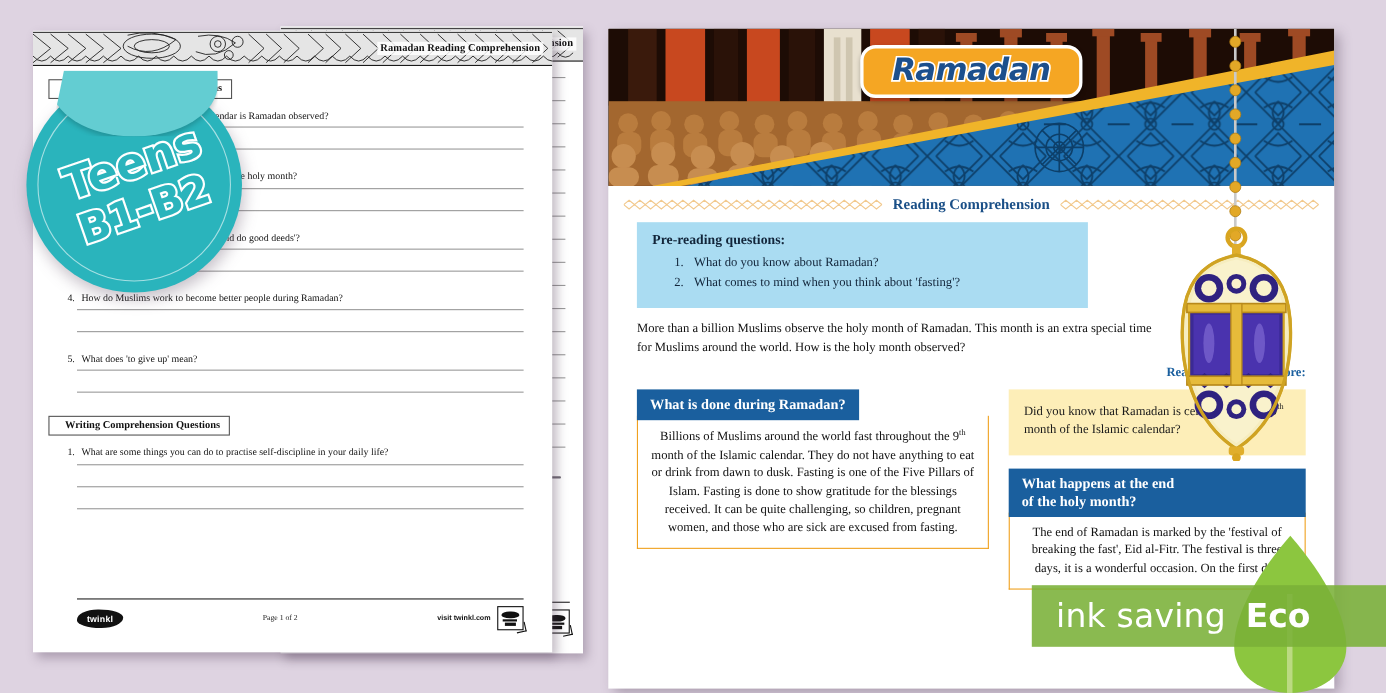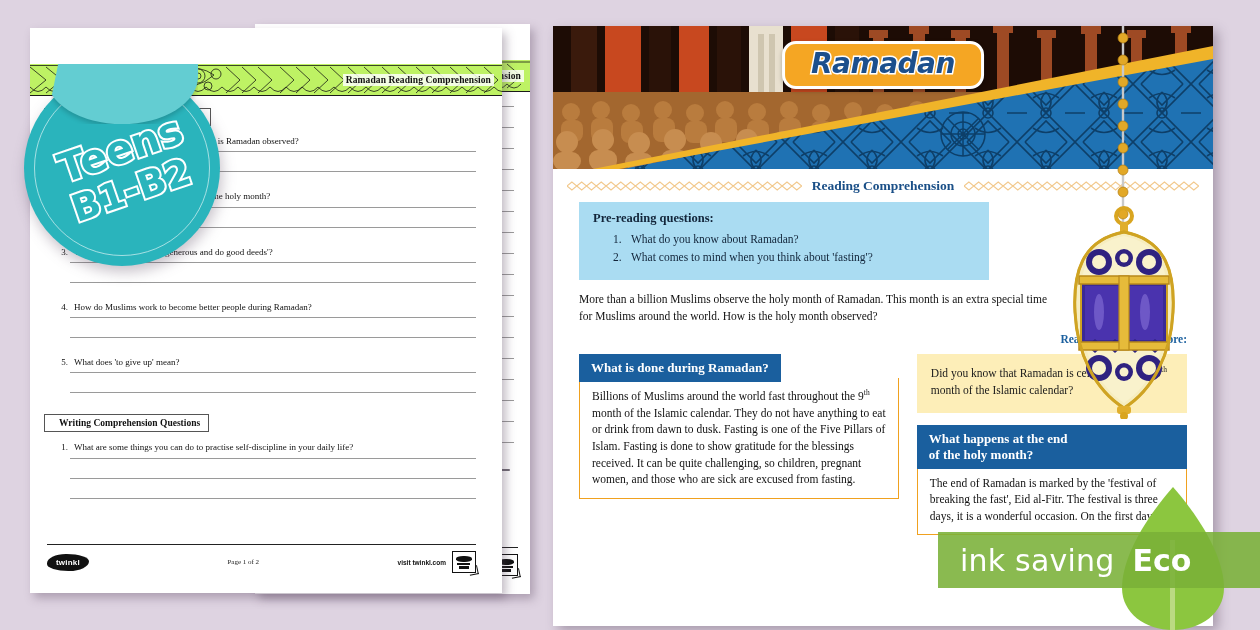--- a/index.html
+++ b/index.html
@@ -21,24 +21,23 @@
     overflow: hidden;
   }
   
   .ws-back { left: 255px; top: 24px; width: 275px; height: 570px; }
   
   .ws-front { left: 30px; top: 28px; width: 472px; height: 565px; }
 
   .ws-headerband {
     position: relative;
     height: 32px;
-    background: #bef264;
+    background: #e5e5e5;
     border-bottom: 1px solid #1a1a1a;
     overflow: hidden;
-    margin-top: 36px;
   }
   .ws-headerband .bandart {
     position: absolute; inset: 0;
     opacity: .95;
   }
   .ws-headerband .bandtitle {
     position: absolute; right: 8px; top: 50%; transform: translateY(-50%);
     font-family: "Liberation Serif", serif;
     font-size: 9.5px; font-weight: 700; color: #111;
     background: rgba(255,255,255,.82);
@@ -61,21 +60,21 @@
     margin-left: -12px;
     background: #fff;
   }
   .q-item { margin: 0 0 4px 0; display: flex; gap: 6px; }
   .q-num { font-family:"Liberation Serif",serif; font-size: 9px; color:#111; width: 12px; flex: 0 0 12px; text-align: right;}
   .q-text { font-family:"Liberation Serif",serif; font-size: 9px; color:#111; line-height: 1.25; }
   .ruleset { margin: 3px 0 11px 14px; }
   .rule { height: 1px; background: #9a9a9a; margin-bottom: 19px; }
 
   .ws-footer {
-    position: absolute; left: 17px; right: 26px; bottom: 20px;
+    position: absolute; left: 40px; right: 26px; bottom: 20px;
     border-top: 1.6px solid #222;
     padding-top: 6px;
     display: flex; align-items: center; justify-content: space-between;
   }
   .twinkl-logo {
     font-family: "Liberation Sans", sans-serif;
     font-size: 8px; font-weight: 700; color: #fff;
     background: #111; border-radius: 46% 54% 48% 52% / 56% 44% 58% 42%;
     padding: 4px 9px; letter-spacing: .2px;
   }
@@ -218,21 +217,21 @@
     padding: 6px 12px; display:inline-block;
     position: relative; z-index: 3;
   }
   .bluehdr.two { display:block; }
   .orangebox {
     border: 1.4px solid #f0a11f; border-top: none;
     margin-top: -4px; padding: 10px 12px 10px 12px;
     position: relative;
   }
   .orangebox p {
-    font-family:"Liberation Serif", serif; font-size: 11.5px; color:#111; line-height: 1.44;
+    font-family:"Liberation Serif", serif; font-size: 11.5px; color:#111; line-height: 1.44; text-align: center;
   }
   sup { font-size: 7.5px; vertical-align: super; }
 
   .yellowbox {
     background: #fdeeb8; padding: 11px 14px 14px 14px; margin-bottom: 12px;
   }
   .yellowbox p { font-family:"Liberation Serif", serif; font-size: 11.5px; color:#1a1a1a; line-height: 1.45; }
 
   
   .eco {

